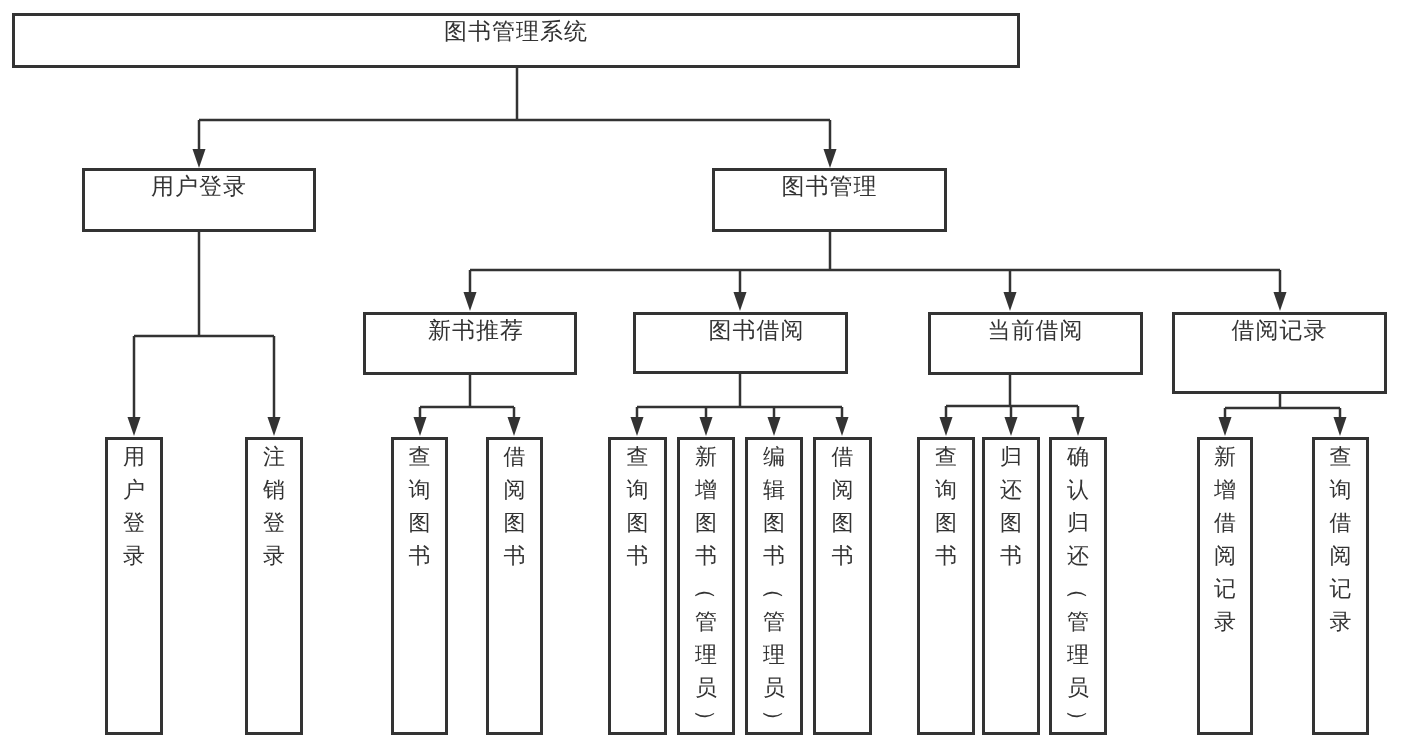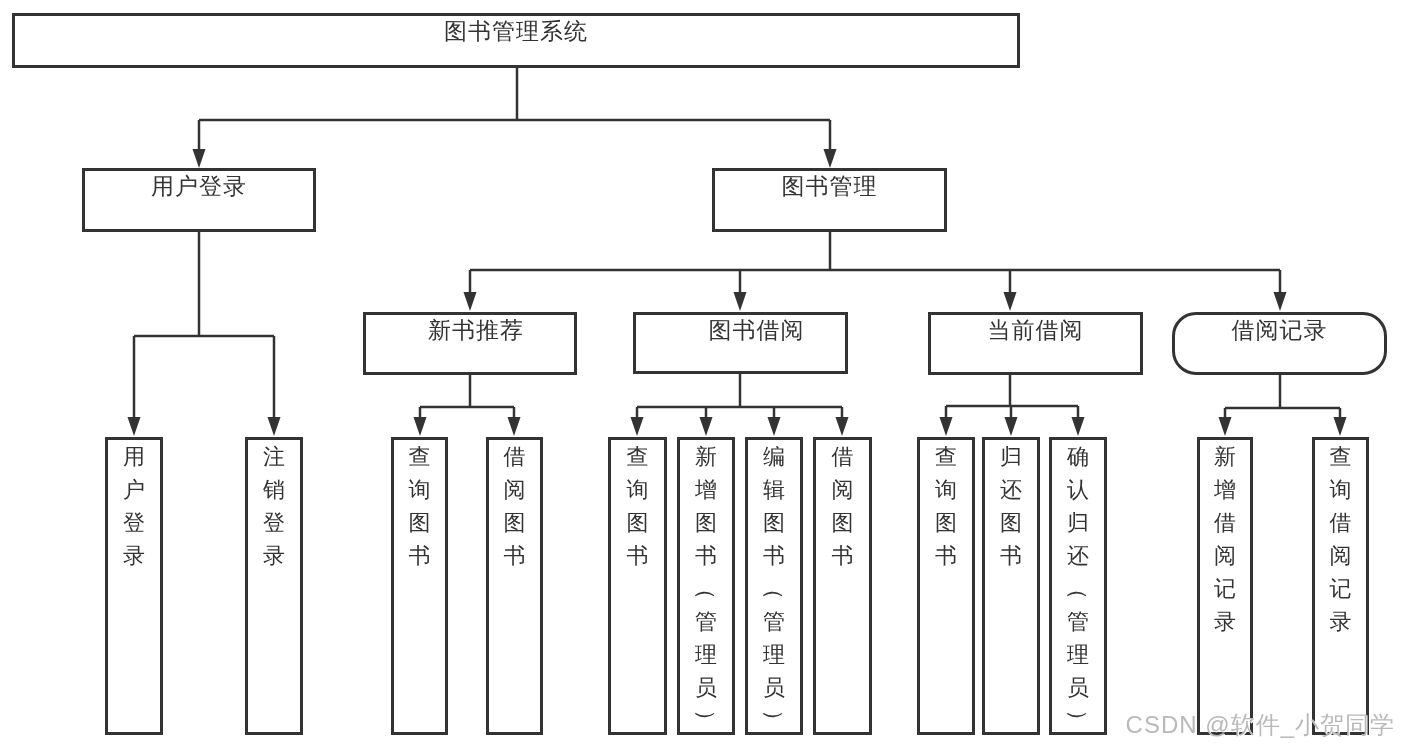--- a/index.html
+++ b/index.html
@@ -150,21 +150,21 @@
 
   <div class="node" style="left:363px; top:312px; width:214px; height:63px;padding-left:12px;">
     <span class="hlabel">新书推荐</span>
   </div>
   <div class="node" style="left:633px; top:312px; width:215px; height:62px;padding-left:32px;">
     <span class="hlabel">图书借阅</span>
   </div>
   <div class="node" style="left:902px; top:312px; width:215px; height:63px;margin-left:26px;">
     <span class="hlabel">当前借阅</span>
   </div>
-  <div class="node" style="left:1172px; top:312px; width:215px; height:63px;border-radius:24px;">
+  <div class="node" style="left:1172px; top:312px; width:215px; height:82px;">
     <span class="hlabel">借阅记录</span>
   </div>
 
   <div class="node leaf" style="left:105px; top:437px; width:58px; height:298px;">
     <span class="vtext">
         <span>用</span>
         <span>户</span>
         <span>登</span>
         <span>录</span>
       </span>
@@ -282,15 +282,14 @@
     <span class="vtext">
         <span>查</span>
         <span>询</span>
         <span>借</span>
         <span>阅</span>
         <span>记</span>
         <span>录</span>
       </span>
   </div>
 
-  <div class="watermark">CSDN @软件_小贺同学</div>
 
 </div>
 
 </body></html>

